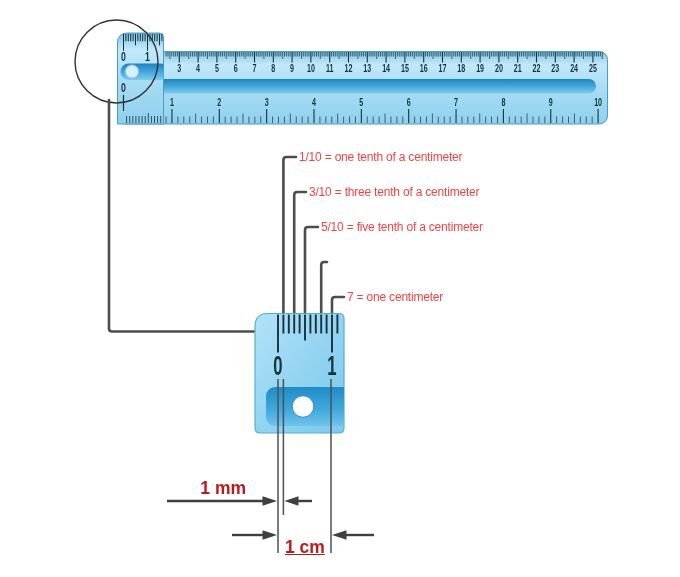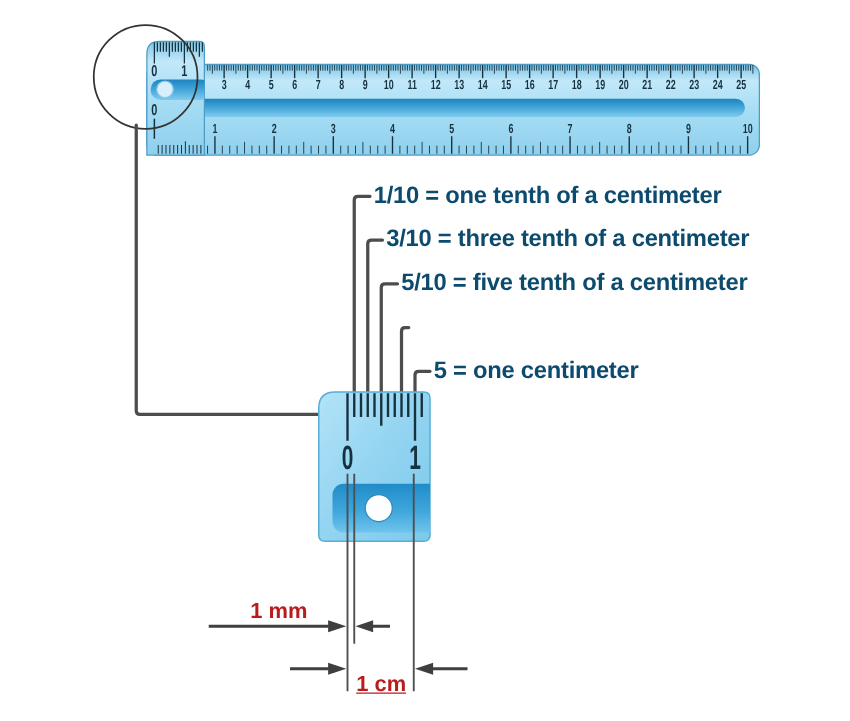--- a/index.html
+++ b/index.html
@@ -2,22 +2,22 @@
 <html><head>
 <meta charset="utf-8">
 <style>
   html,body{margin:0;padding:0;background:#ffffff;}
   .stage{
     position:relative;width:680px;height:577px;background:#ffffff;
     font-family:"Liberation Sans","DejaVu Sans",sans-serif;overflow:hidden;
   }
   .stage svg{position:absolute;left:0;top:0;}
   .ann{
-    position:absolute;font-size:19px;font-weight:700;letter-spacing:-0.2px;
-    color:#0c4a6e;white-space:nowrap;line-height:18px;
+    position:absolute;font-size:12px;font-weight:400;letter-spacing:-0.2px;
+    color:#ef4444;white-space:nowrap;line-height:18px;
   }
   .dim-label{
     position:absolute;font-size:17.5px;font-weight:700;color:#b91c1c;
     white-space:nowrap;line-height:18px;
   }
   #mm-label{left:166px;top:479px;width:80px;text-align:right;}
   #cm-label{left:285px;top:538px;text-decoration:underline;}
 </style>
 </head>
 <body>
@@ -489,17 +489,17 @@
         <line x1="232" y1="535" x2="263" y2="535" stroke="#3F3F3F" stroke-width="2.4"></line>
         <polygon points="277,535 262.5,530.2 262.5,539.8" fill="#3F3F3F"></polygon>
         <polygon points="332,535 346.5,530.2 346.5,539.8" fill="#3F3F3F"></polygon>
         <line x1="346" y1="535" x2="374" y2="535" stroke="#3F3F3F" stroke-width="2.4"></line>
       </g>
     </svg>
 
   <div class="ann" id="ann0" style="left:299px;top:148px">1/10 = one tenth of a centimeter</div>
   <div class="ann" id="ann1" style="left:309px;top:183px">3/10 = three tenth of a centimeter</div>
   <div class="ann" id="ann2" style="left:321px;top:218px">5/10 = five tenth of a centimeter</div>
-  <div class="ann" id="ann4" style="left:347px;top:288px">5 = one centimeter</div>
+  <div class="ann" id="ann4" style="left:347px;top:288px">7 = one centimeter</div>
 
   <div class="dim-label" id="mm-label">1 mm</div>
   <div class="dim-label" id="cm-label">1 cm</div>
 </div>
 
 </body></html>

